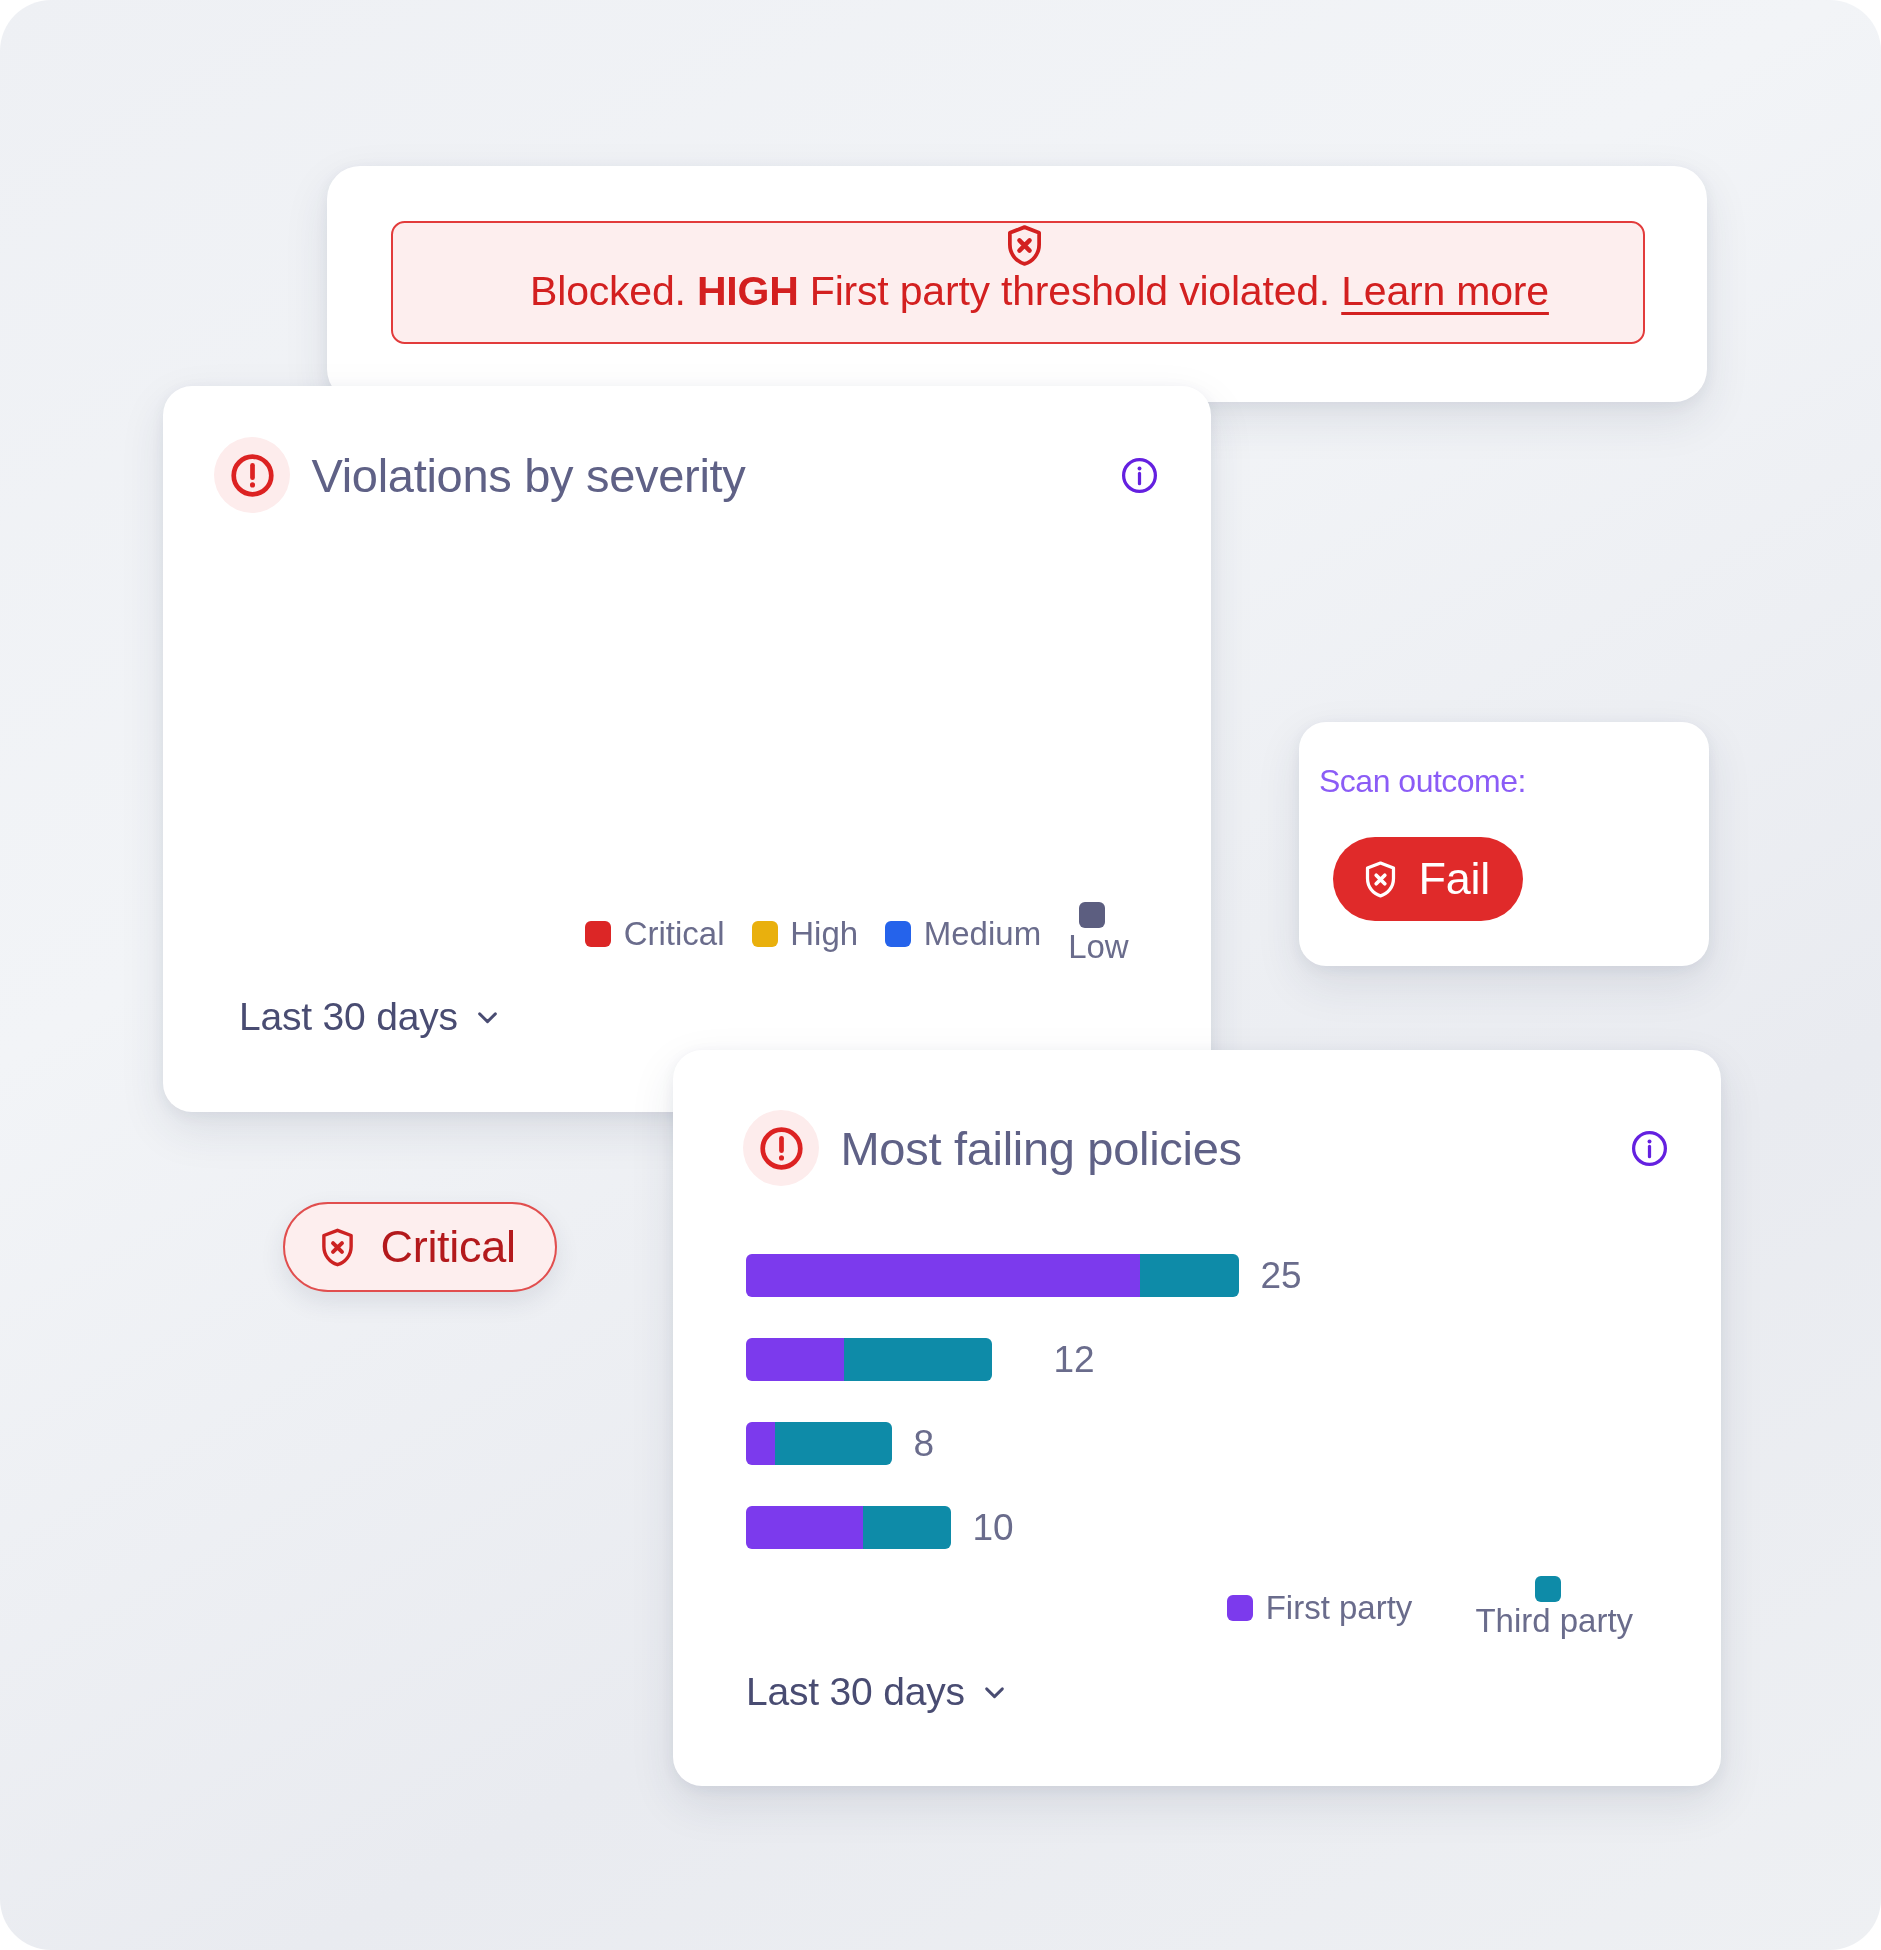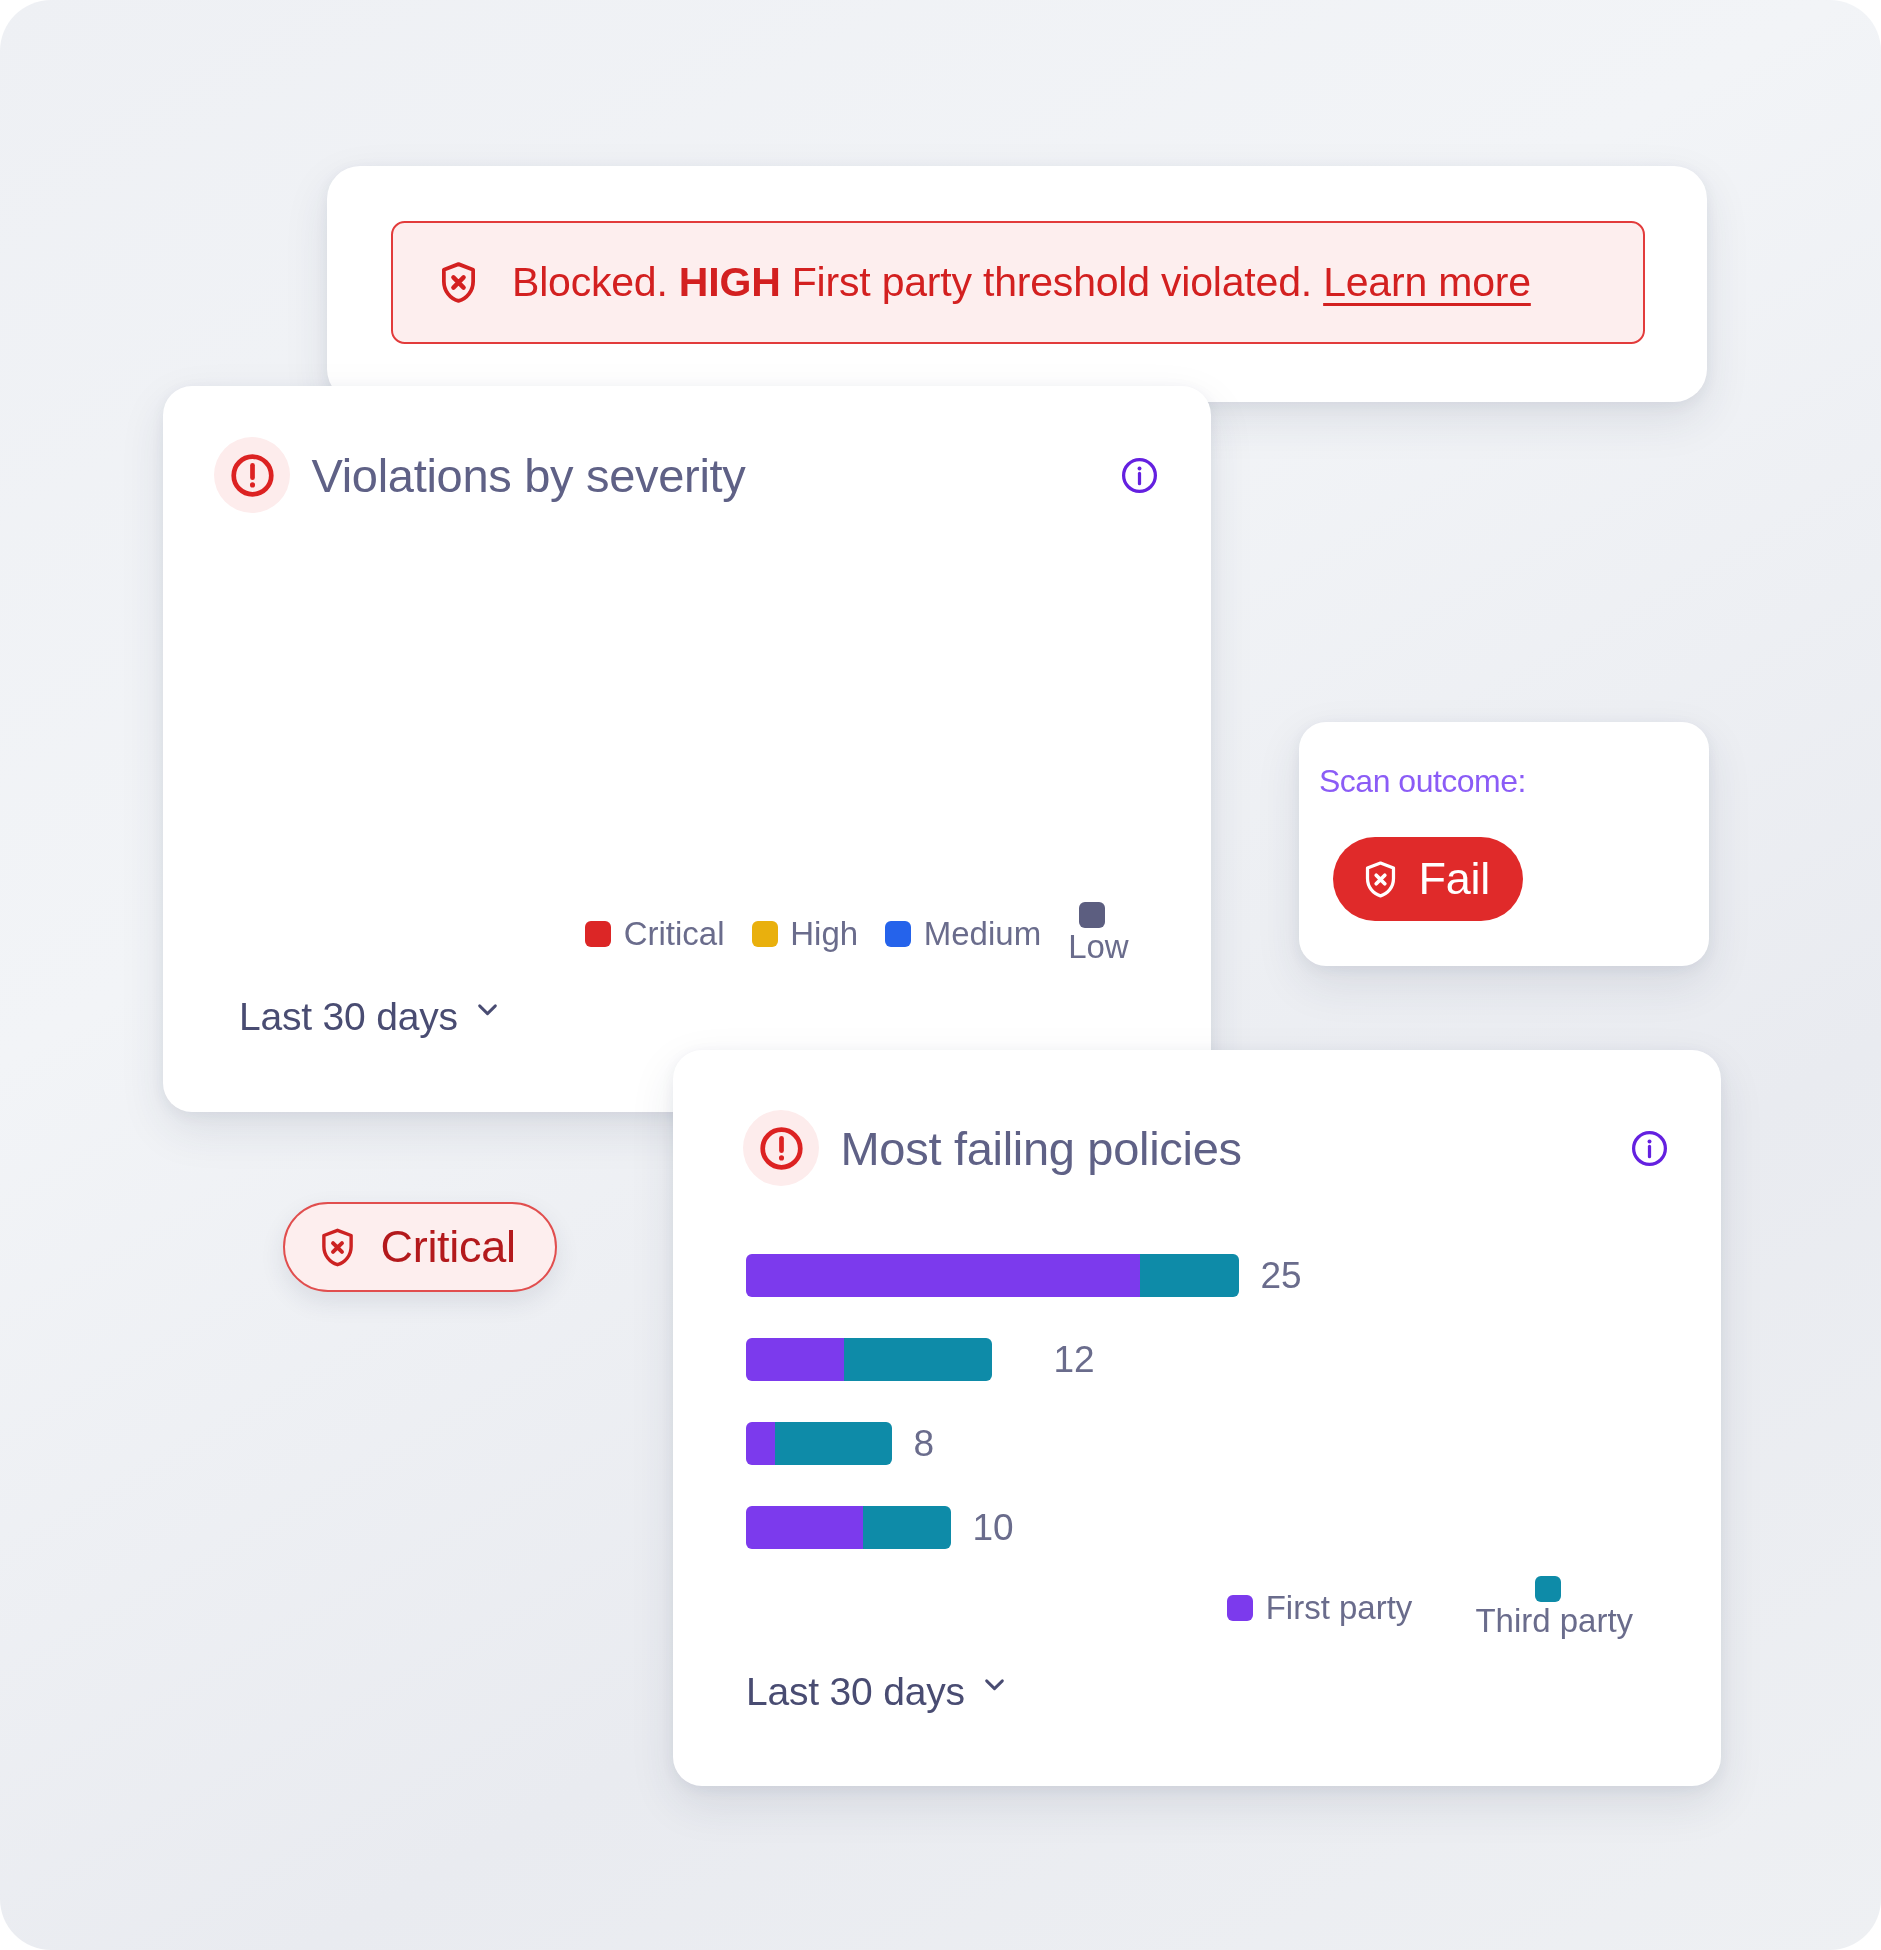--- a/index.html
+++ b/index.html
@@ -43,20 +43,21 @@
     left: 64px;
     top: 55px;
     right: 62px;
     height: 123px;
     background: #fdeeee;
     border: 2px solid #e23b3b;
     border-radius: 13.7px;
     display: flex;
     align-items: center;
     padding-left: 43px;
+    flex-direction: column;
   }
   .alert-shield { width: 45px; height: 45px; flex: 0 0 45px; margin-right: 31px; }
   .alert-text {
     font-size: 41px;
     color: #d32020;
     letter-spacing: -0.2px;
     white-space: nowrap;
   }
   .alert-text .strong { font-weight: 700; }
   .alert-link {
@@ -118,21 +119,21 @@
   .legend { position: absolute; display: flex; align-items: center; }
   .legend-item { display: flex; align-items: center; margin-right: 27px; }
   .legend-item:last-child { margin-right: 0; flex-direction: column; }
   .legend-swatch { width: 26px; height: 26px; border-radius: 5.9px; margin-right: 12.7px; }
   .legend-label { font-size: 33px; color: #6a6c8c; }
 
   
   .dropdown {
     position: absolute;
     display: flex;
-    align-items: flex-start;
+    align-items: center;
     cursor: pointer;
   }
   .dropdown-label { font-size: 39px; color: #494c72; letter-spacing: -0.2px; }
   .chev { width: 29px; height: 29px; margin-left: 15.6px; }
 
   
   #scan-card {
     left: 1299px;
     top: 722px;
     width: 410px;

